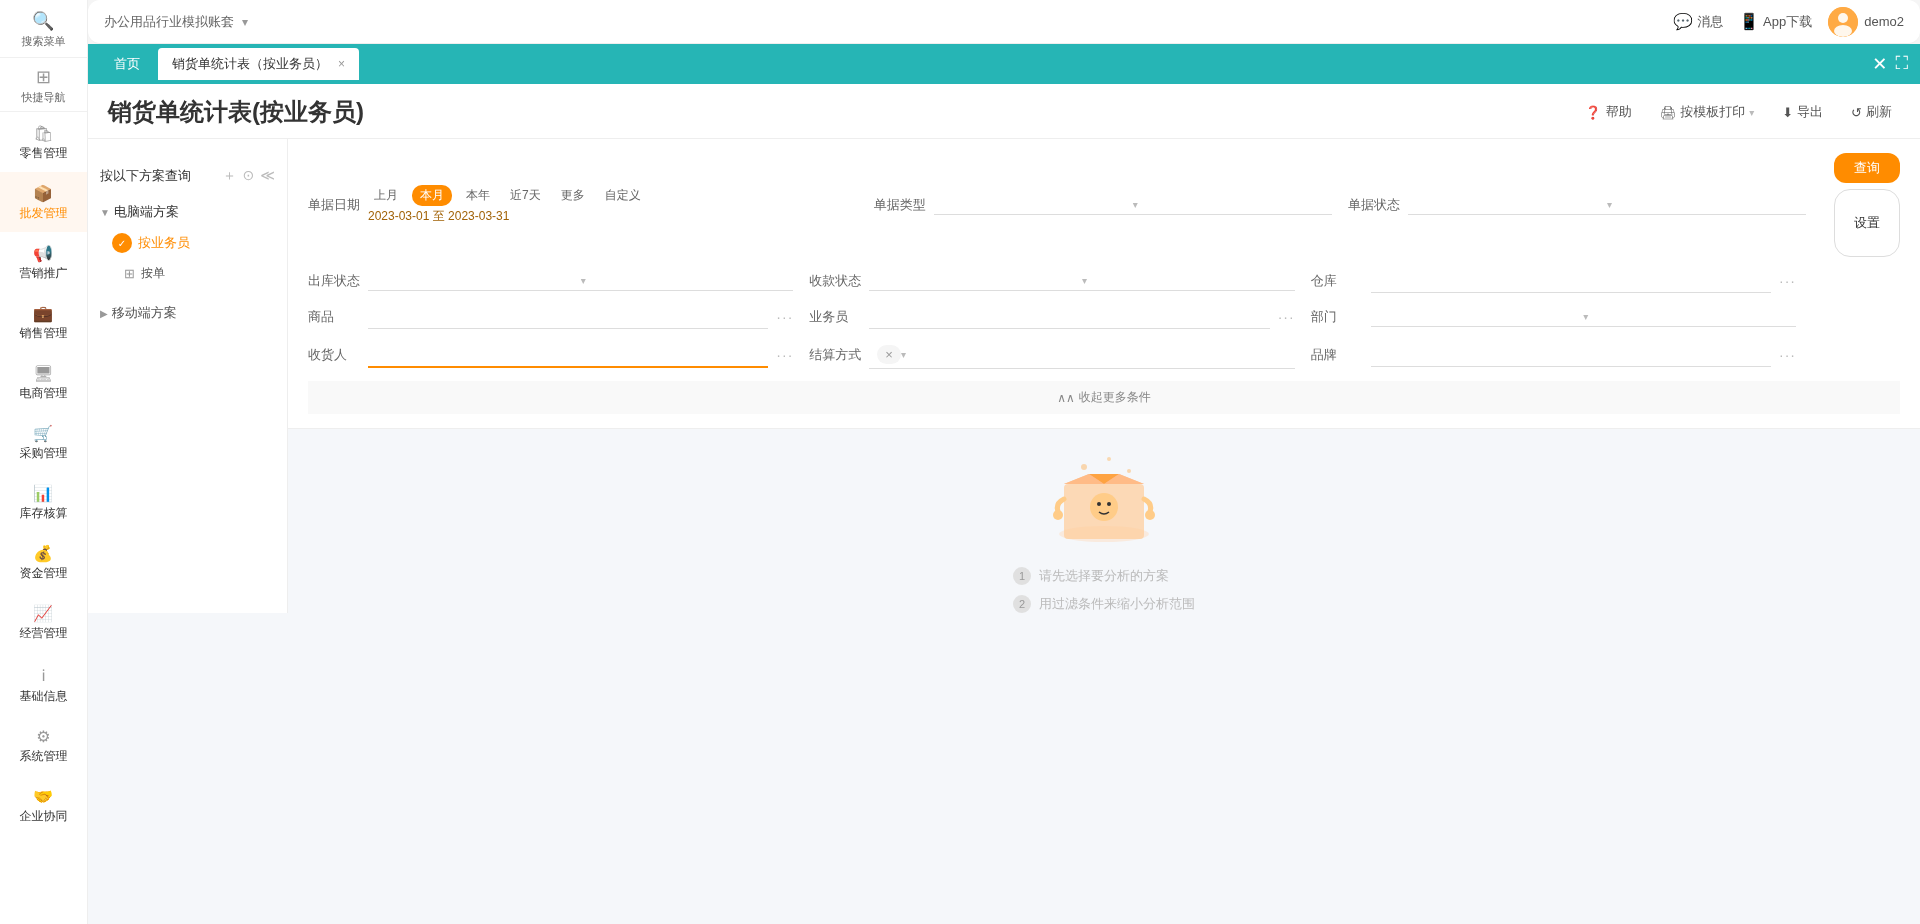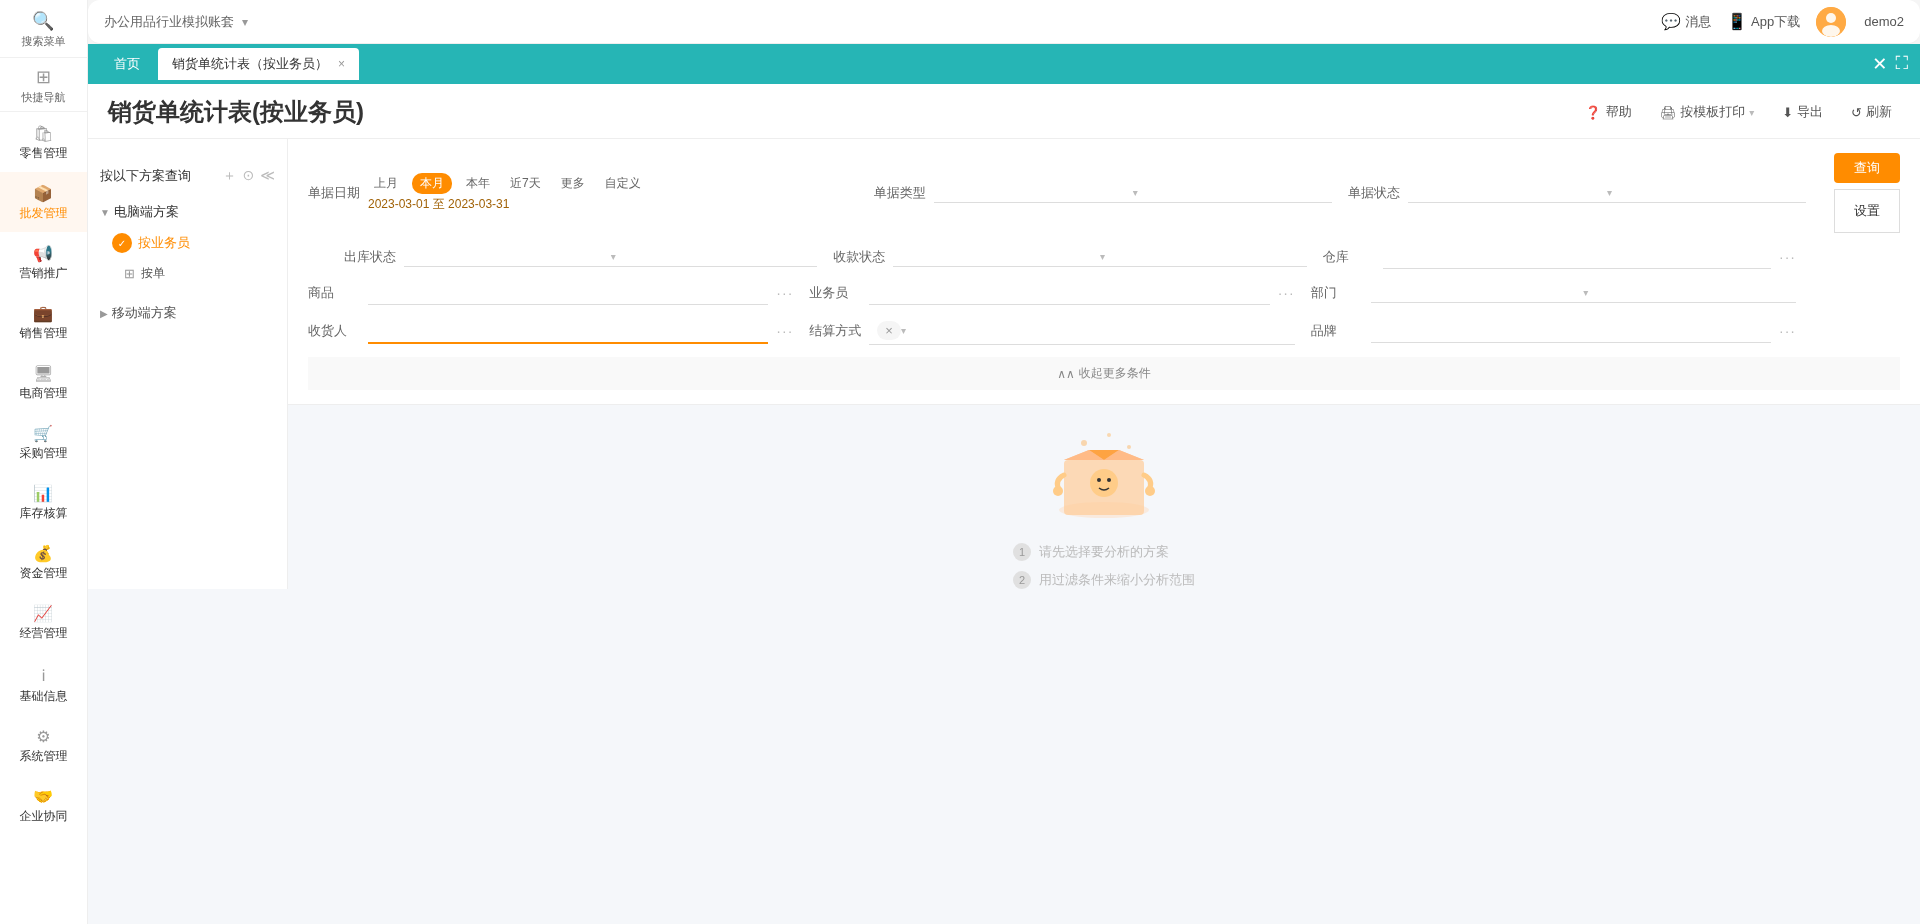--- a/index.html
+++ b/index.html
@@ -40,22 +40,22 @@
     .tab-maximize { margin-left: auto; display: flex; gap: 8px; }
     .tab-btn { color: #fff; cursor: pointer; font-size: 16px; }
 
     
     .page-content { flex: 1; overflow-y: auto; background: #f5f7fa; padding: 0; }
     .page-title-row { display: flex; align-items: center; justify-content: space-between; padding-bottom: 10px; }
     .page-title { font-size: 24px; font-weight: 600; color: #333; }
     .page-actions { display: flex; gap: 12px; align-items: center; }
     .action-btn { display: flex; align-items: center; gap: 4px; color: #555; font-size: 13px; cursor: pointer; padding: 4px 8px; }
     .export-btn { display: flex; align-items: center; gap: 4px; }
-    .btn-primary { background: #ff8c00; color: #fff; border: none; padding: 6px 20px; border-radius: 4px; font-size: 13px; cursor: pointer; font-weight: 500; }
-    .btn-secondary { background: #fff; color: #333; border: 1px solid #ddd; padding: 12px 16px; border-radius: 0; font-size: 13px; cursor: pointer; }
+    .btn-primary { background: #ff8c00; color: #fff; border: none; padding: 6px 20px; border-radius: 12px; font-size: 13px; cursor: pointer; font-weight: 500; }
+    .btn-secondary { background: #fff; color: #333; border: 1px solid #ddd; padding: 24px 16px; border-radius: 16px; font-size: 13px; cursor: pointer; }
     .filter-sidebar { width: 200px; background: #fff; border-right: 1px solid #eee; padding: 10px 0; flex-shrink: 0; }
     .filter-sidebar-header { display: flex; align-items: center; justify-content: space-between; padding: 6px 12px; font-size: 13px; color: #333; font-weight: 500; margin-top: 12px; }
     .filter-sidebar-actions { display: flex; gap: 6px; }
     .filter-icon-btn { color: #bbb; cursor: pointer; font-size: 14px; }
     .filter-section { padding: 6px 0; }
     .filter-section-header { display: flex; align-items: center; gap: 4px; padding: 6px 12px; color: #333; font-size: 13px; cursor: pointer; }
     .filter-item { padding: 6px 24px; display: flex; align-items: center; gap: 6px; cursor: pointer; font-size: 13px; color: #555; }
     .filter-item.active-filter { color: #ff8c00; font-weight: 500; }
     .filter-item-icon { width: 20px; height: 20px; border-radius: 50%; background: #ff8c00; display: flex; align-items: center; justify-content: center; }
     .filter-item-icon span { color: #fff; font-size: 10px; }
@@ -169,21 +169,21 @@
     </div>
     <div class="header-right">
       <div class="header-btn">
         <span style="font-size:16px;color:#666;">💬</span>
         <span>消息</span>
       </div>
       <div class="header-btn">
         <span style="font-size:16px;color:#666;">📱</span>
         <span>App下载</span>
       </div>
-      <div class="header-btn" style="gap:18px;">
+      <div class="header-btn" style="gap:6px;">
         <div class="user-avatar">
           <svg width="30" height="30" viewBox="0 0 30 30">
               <circle cx="15" cy="15" r="15" fill="#ffaa44"></circle>
               <circle cx="15" cy="11" r="5" fill="#fff" opacity="0.9"></circle>
               <ellipse cx="15" cy="24" rx="9" ry="6" fill="#fff" opacity="0.9"></ellipse>
             </svg>
         </div>
         <span>demo2</span>
       </div>
     </div>
@@ -301,21 +301,21 @@
               </div>
             </div>
 
             <div style="display:flex;flex-direction:column;gap:6px;margin-left:12px;flex-shrink:0;">
               <button class="btn-primary">查询</button>
               <button class="btn-secondary">设置</button>
             </div>
           </div>
 
           <div class="filter-row">
-            <div class="filter-field" style="flex:1;margin-left:36px;">
+            <div class="filter-field" style="flex:1;">
               <span class="filter-label">出库状态</span>
               <div class="filter-select">
                 <span></span>
                 <span class="arrow-down">▾</span>
               </div>
             </div>
             <div class="filter-field" style="flex:1;">
               <span class="filter-label">收款状态</span>
               <div class="filter-select">
                 <span></span>

